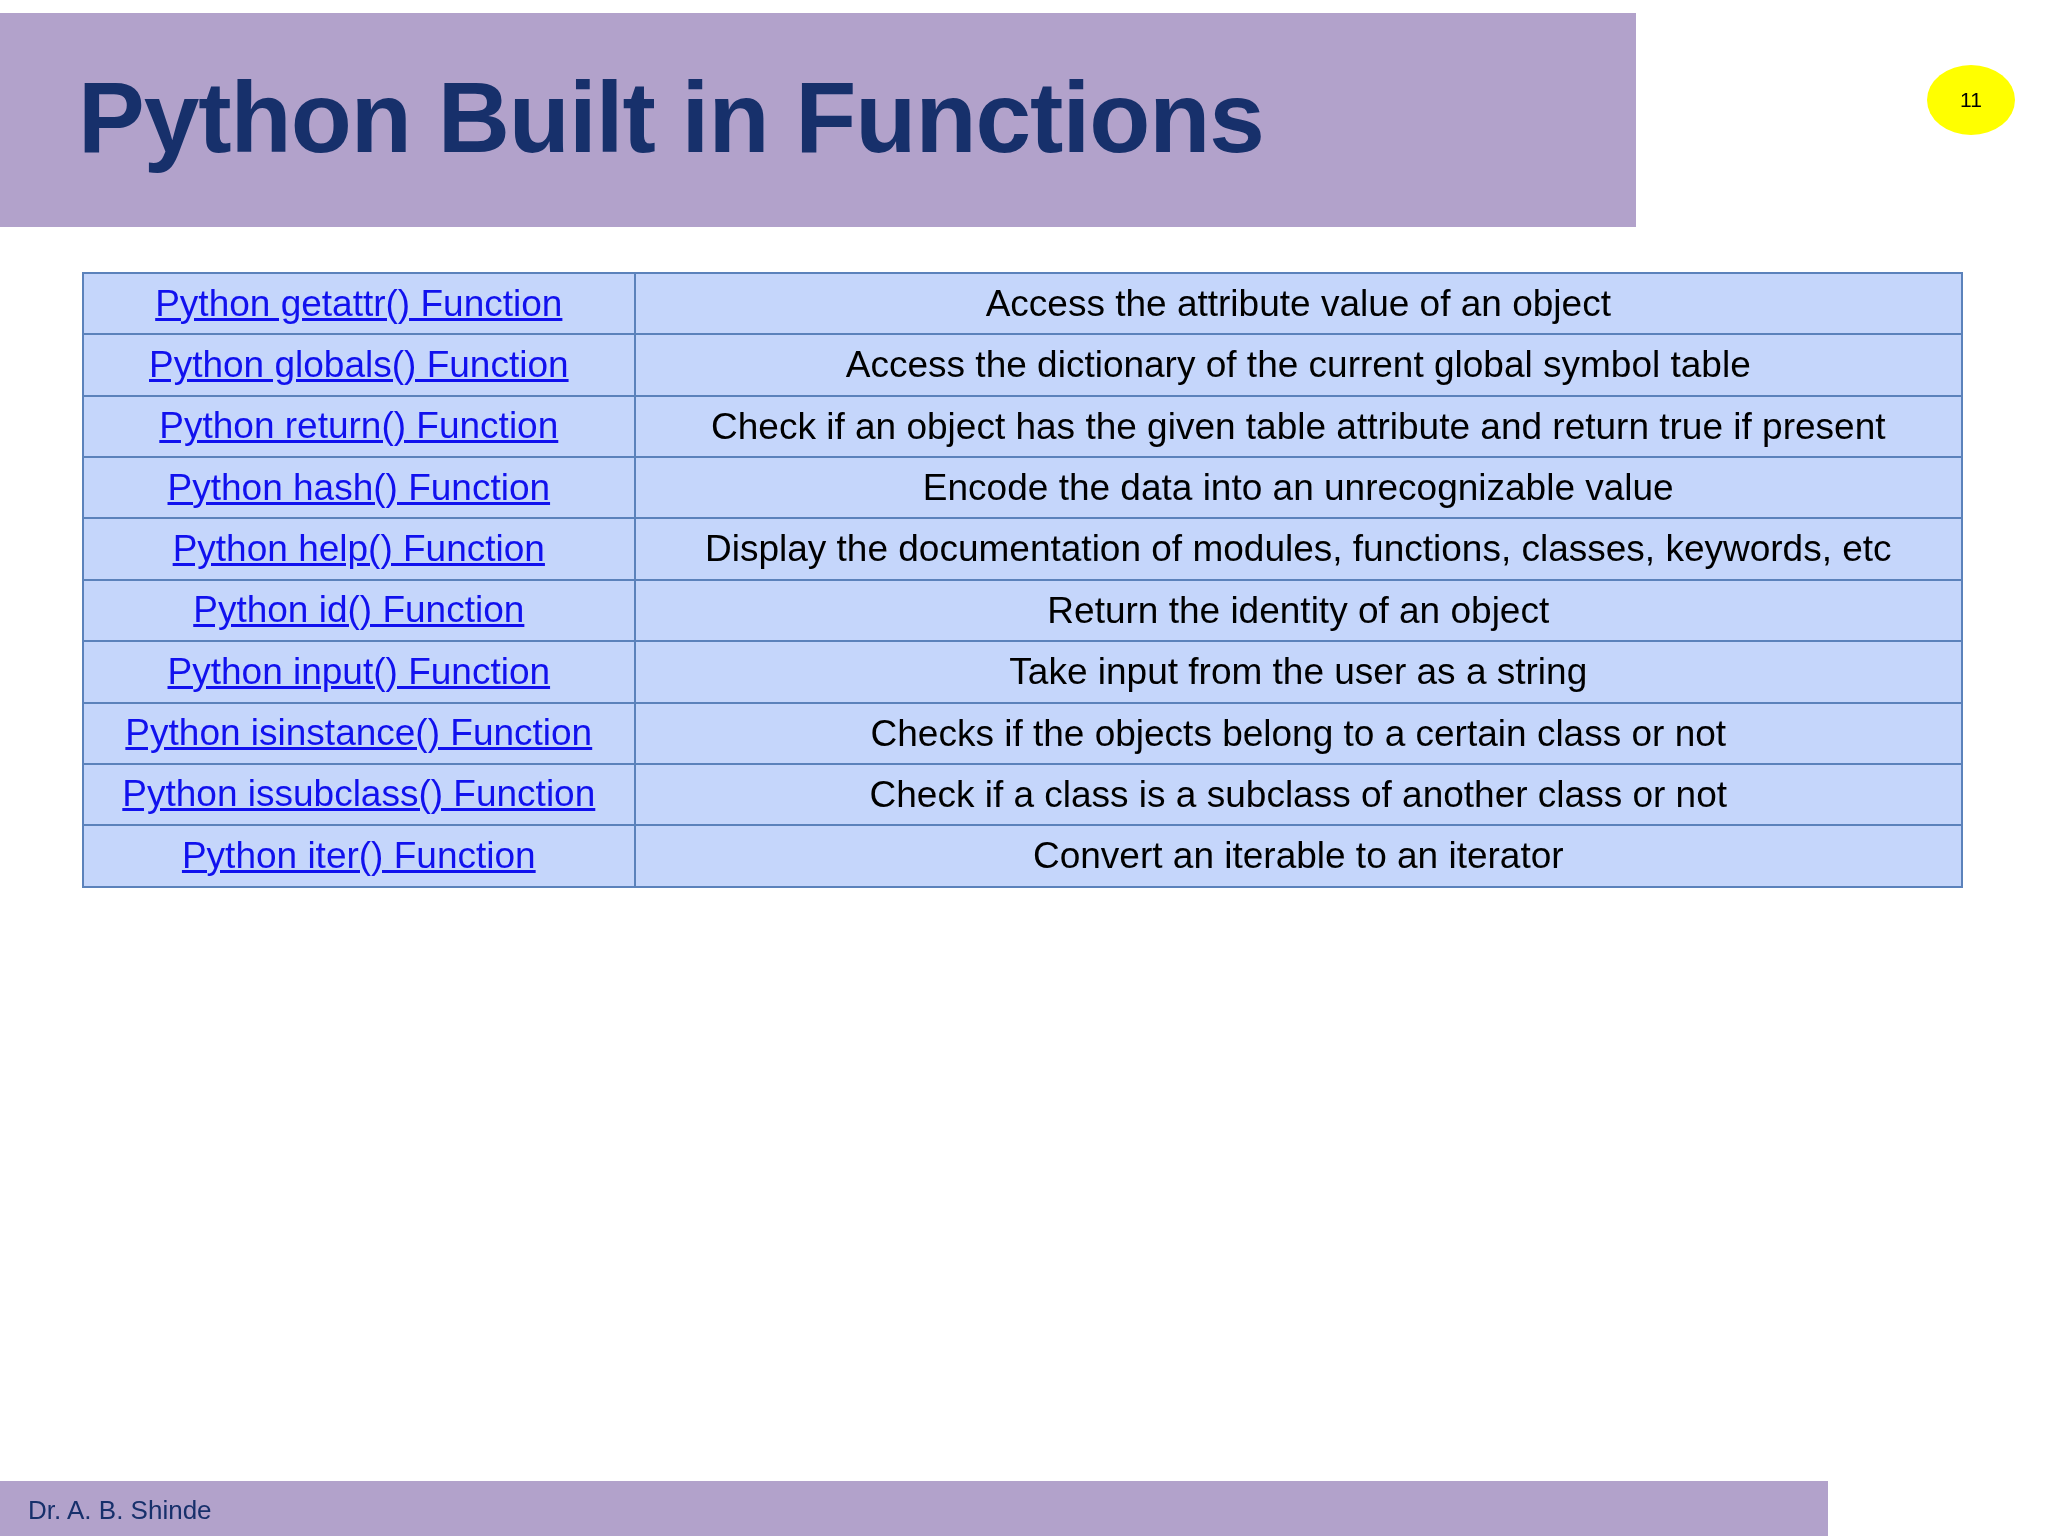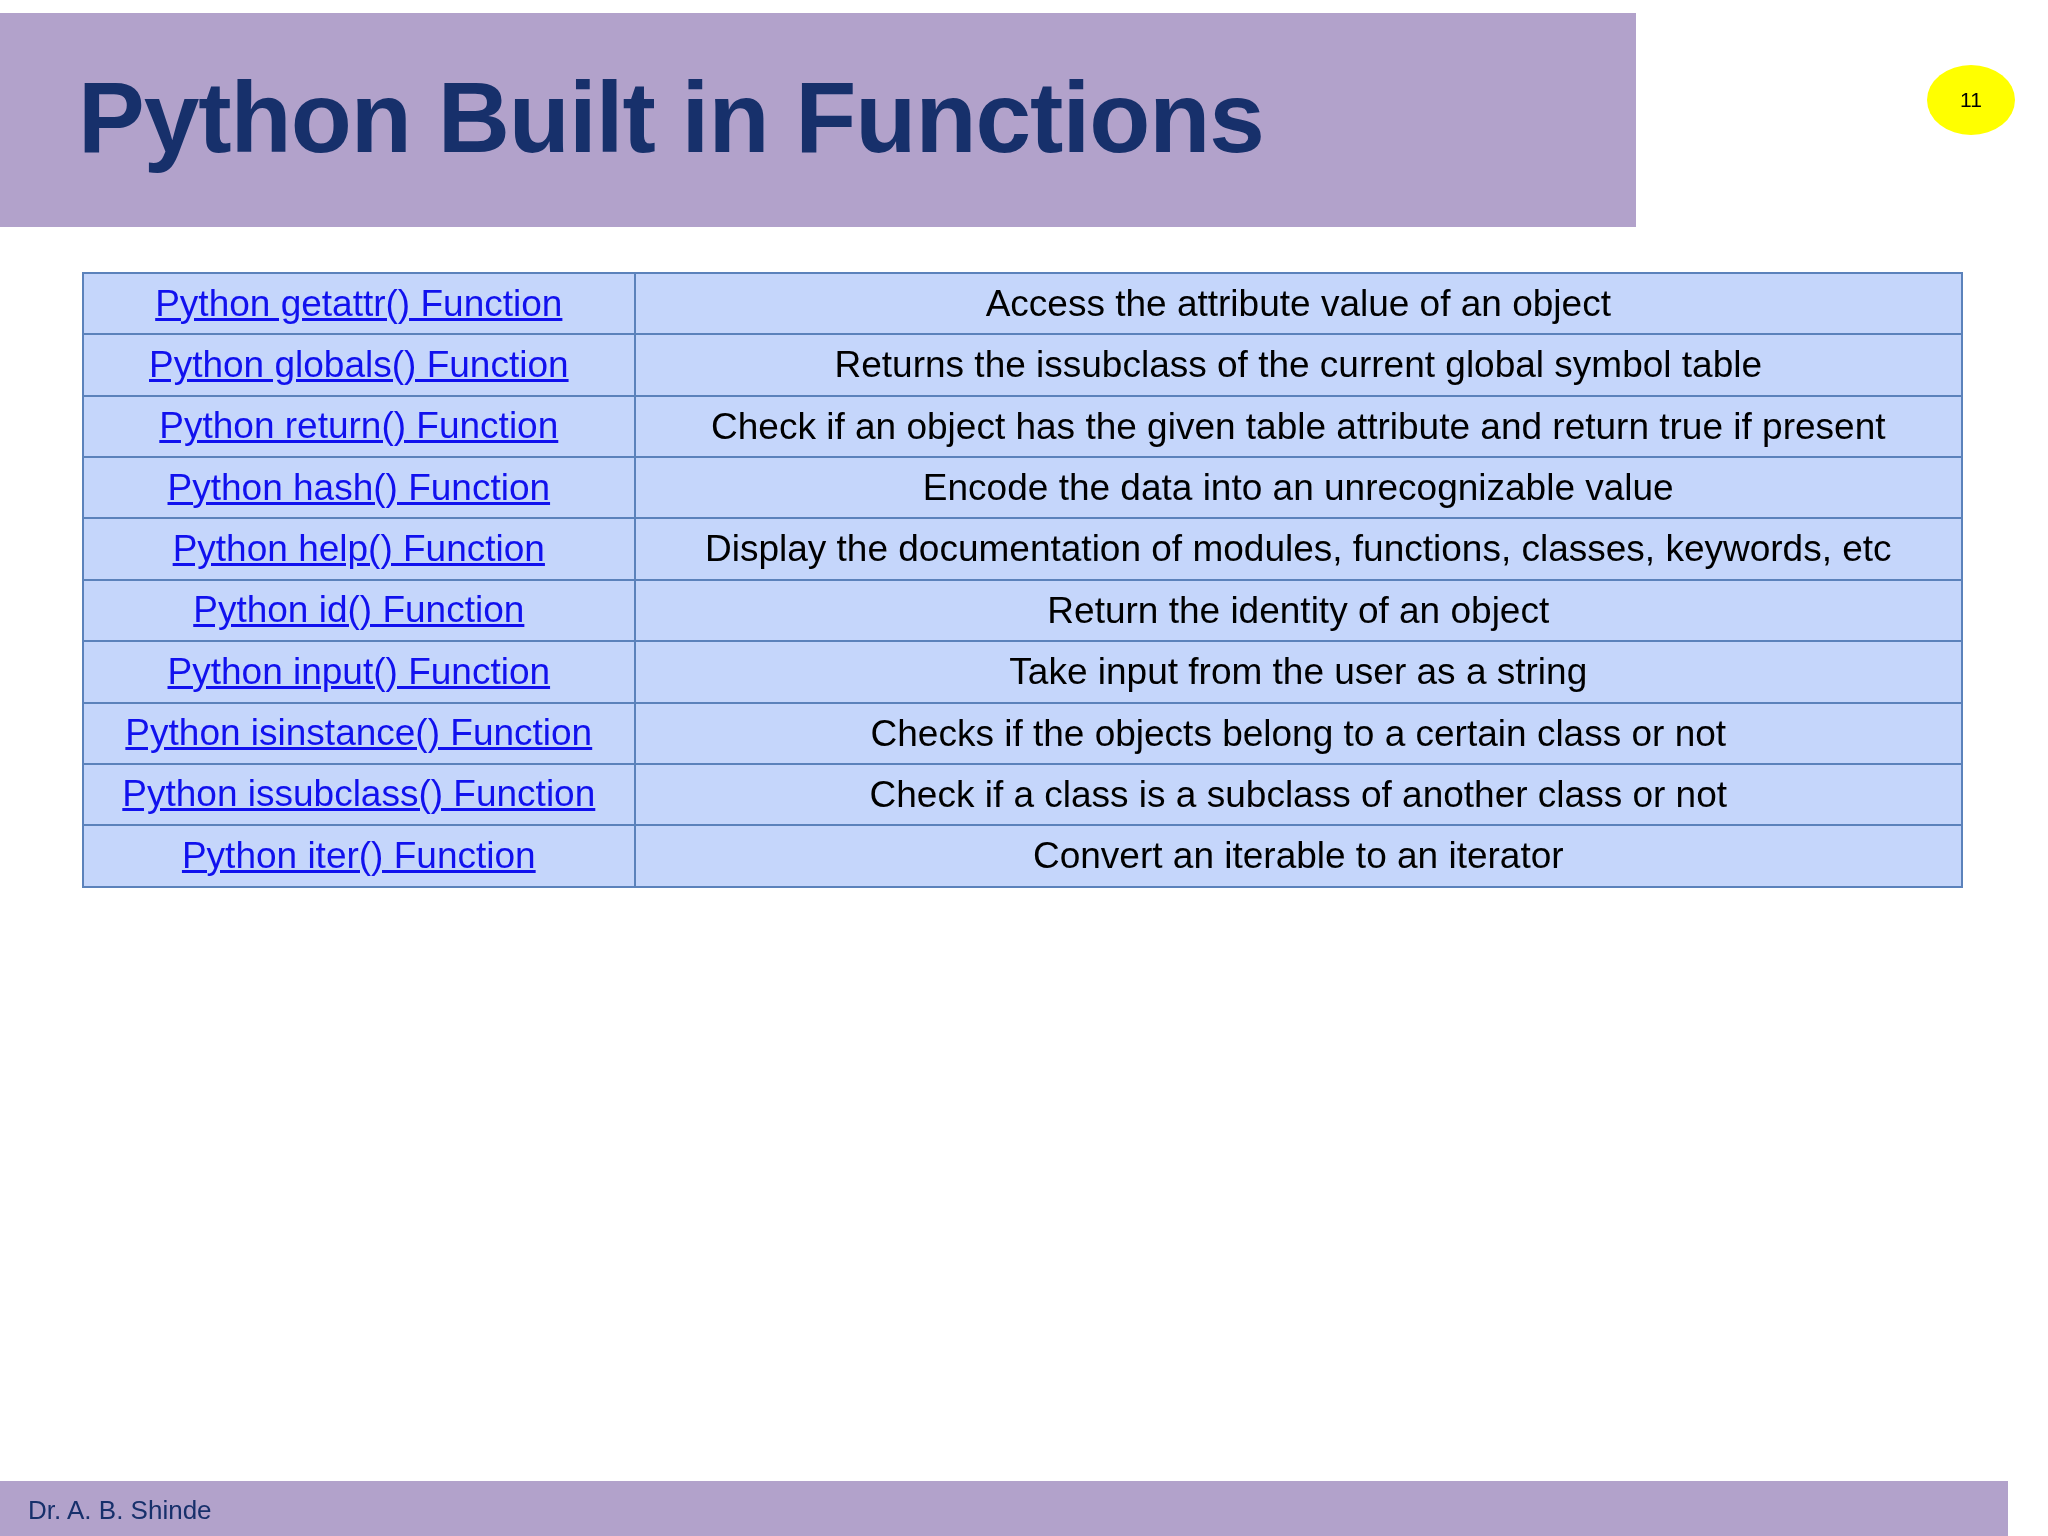--- a/index.html
+++ b/index.html
@@ -88,21 +88,21 @@
     color: #000000;
     font-size: 37px;
     line-height: 1.28;
   }
 
   
   .slide-footer {
     position: absolute;
     left: 0;
     top: 1481px;
-    width: 2008px;
+    width: 1828px;
     height: 55px;
     background: #b2a2cb;
   }
   .footer-text {
     position: absolute;
     left: 28px;
     top: 14px;
     font-size: 26px;
     color: #17306b;
     white-space: nowrap;
@@ -121,21 +121,21 @@
     <col class="col-name">
     <col class="col-desc">
   </colgroup>
   <tbody>
       <tr>
         <td><span class="fn-link">Python getattr() Function</span></td>
         <td><span class="fn-desc">Access the attribute value of an object</span></td>
       </tr>
       <tr>
         <td><span class="fn-link">Python globals() Function</span></td>
-        <td><span class="fn-desc">Returns the issubclass of the current global symbol table</span></td>
+        <td><span class="fn-desc">Access the dictionary of the current global symbol table</span></td>
       </tr>
       <tr>
         <td><span class="fn-link">Python return() Function</span></td>
         <td><span class="fn-desc">Check if an object has the given table attribute and return true if present</span></td>
       </tr>
       <tr>
         <td><span class="fn-link">Python hash() Function</span></td>
         <td><span class="fn-desc">Encode the data into an unrecognizable value</span></td>
       </tr>
       <tr>

